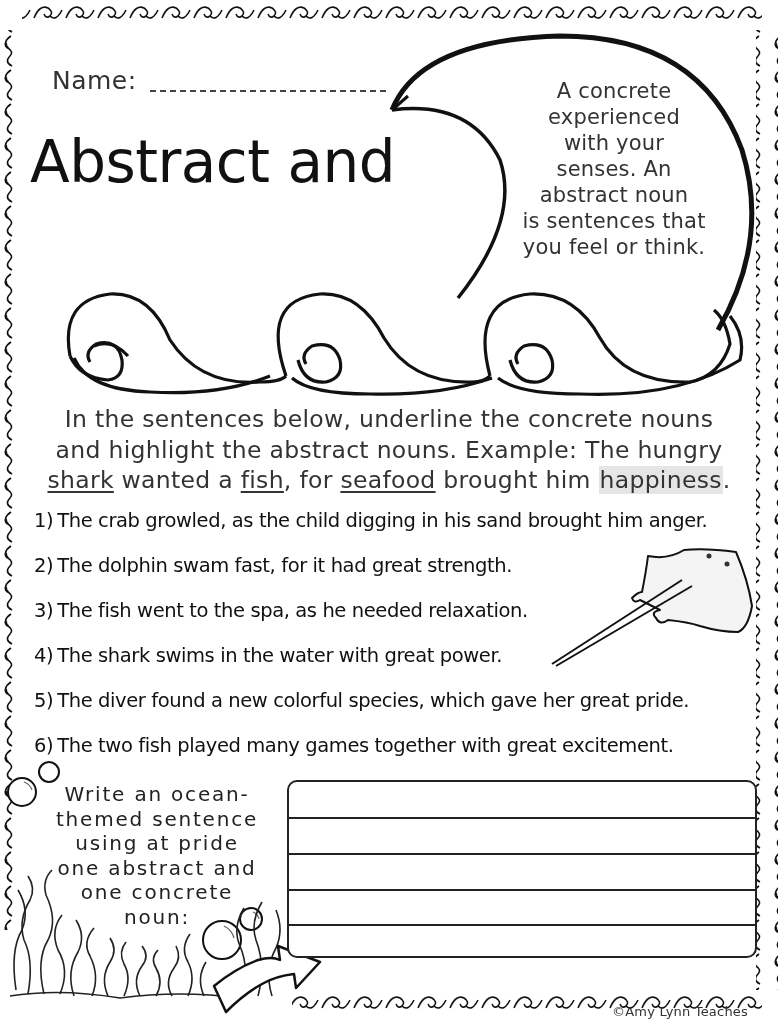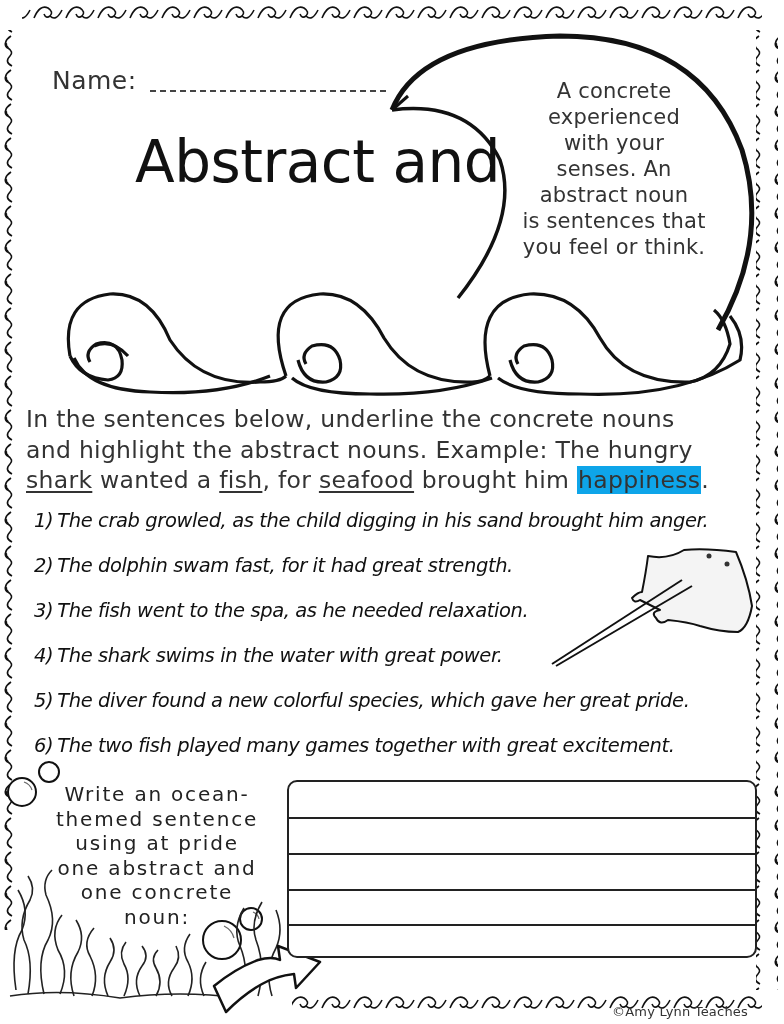--- a/index.html
+++ b/index.html
@@ -3,30 +3,30 @@
 <meta charset="utf-8">
 <style>
   html, body { margin: 0; padding: 0; background: #ffffff; }
   body { width: 784px; height: 1024px; position: relative; overflow: hidden; font-family: "DejaVu Sans", sans-serif; color: #222; }
   .abs { position: absolute; }
   svg.layer { position: absolute; left: 0; top: 0; }
 
   .name-label { left: 52px; top: 66px; font-size: 25px; color: #333; letter-spacing: 0.5px; }
   .name-line { left: 150px; top: 90px; width: 236px; border-bottom: 2px dashed #444; height: 0; }
 
-  .title { left: 30px; top: 122px; width: 470px; text-align: right; font-size: 58px; line-height: 80px; color: #111; font-family: "DejaVu Sans", sans-serif; font-weight: normal; letter-spacing: -0.5px; }
+  .title { left: 30px; top: 122px; width: 470px; text-align: left; font-size: 58px; line-height: 80px; color: #111; font-family: "DejaVu Sans", sans-serif; font-weight: normal; letter-spacing: -0.5px; }
 
   .definition { left: 512px; top: 78px; width: 204px; text-align: center; font-size: 21px; line-height: 26px; color: #333; letter-spacing: 0.2px; }
 
-  .instructions { left: 26px; top: 404px; width: 726px; font-size: 23.5px; line-height: 30.5px; color: #333; letter-spacing: 0.3px; }
+  .instructions { left: 26px; top: 404px; width: 726px; text-align: center; font-size: 23.5px; line-height: 30.5px; color: #333; letter-spacing: 0.3px; }
   .instructions .u { text-decoration: underline; text-underline-offset: 3px; }
-  .instructions .hl { background: #0ea5e9; padding: 0 1px; }
+  .instructions .hl { background: #e5e5e5; padding: 0 1px; }
 
   .sentences { left: 34px; top: 504px; width: 730px; }
-  .sentence { height: 45px; font-size: 19.5px; line-height: 34px; color: #111; font-family: "DejaVu Sans", sans-serif; letter-spacing: -0.4px; white-space: nowrap; font-style: italic; }
+  .sentence { height: 45px; font-size: 19.5px; line-height: 34px; color: #111; font-family: "DejaVu Sans", sans-serif; letter-spacing: -0.4px; white-space: nowrap; }
   .sentence .num { margin-right: 4px; }
 
   .prompt { left: 48px; top: 782px; width: 218px; text-align: center; font-size: 20px; line-height: 24.5px; color: #222; letter-spacing: 1.8px; }
 
   .answer-box { left: 287px; top: 780px; width: 470px; height: 178px; border: 2px solid #222; border-radius: 10px; background: #fff; box-sizing: border-box; }
   .answer-line { position: absolute; left: 0; right: 0; border-top: 2px solid #222; height: 0; }
 
   .copyright { left: 612px; top: 1004px; font-size: 13px; color: #333; letter-spacing: 0.2px; }
 </style>
 </head>

